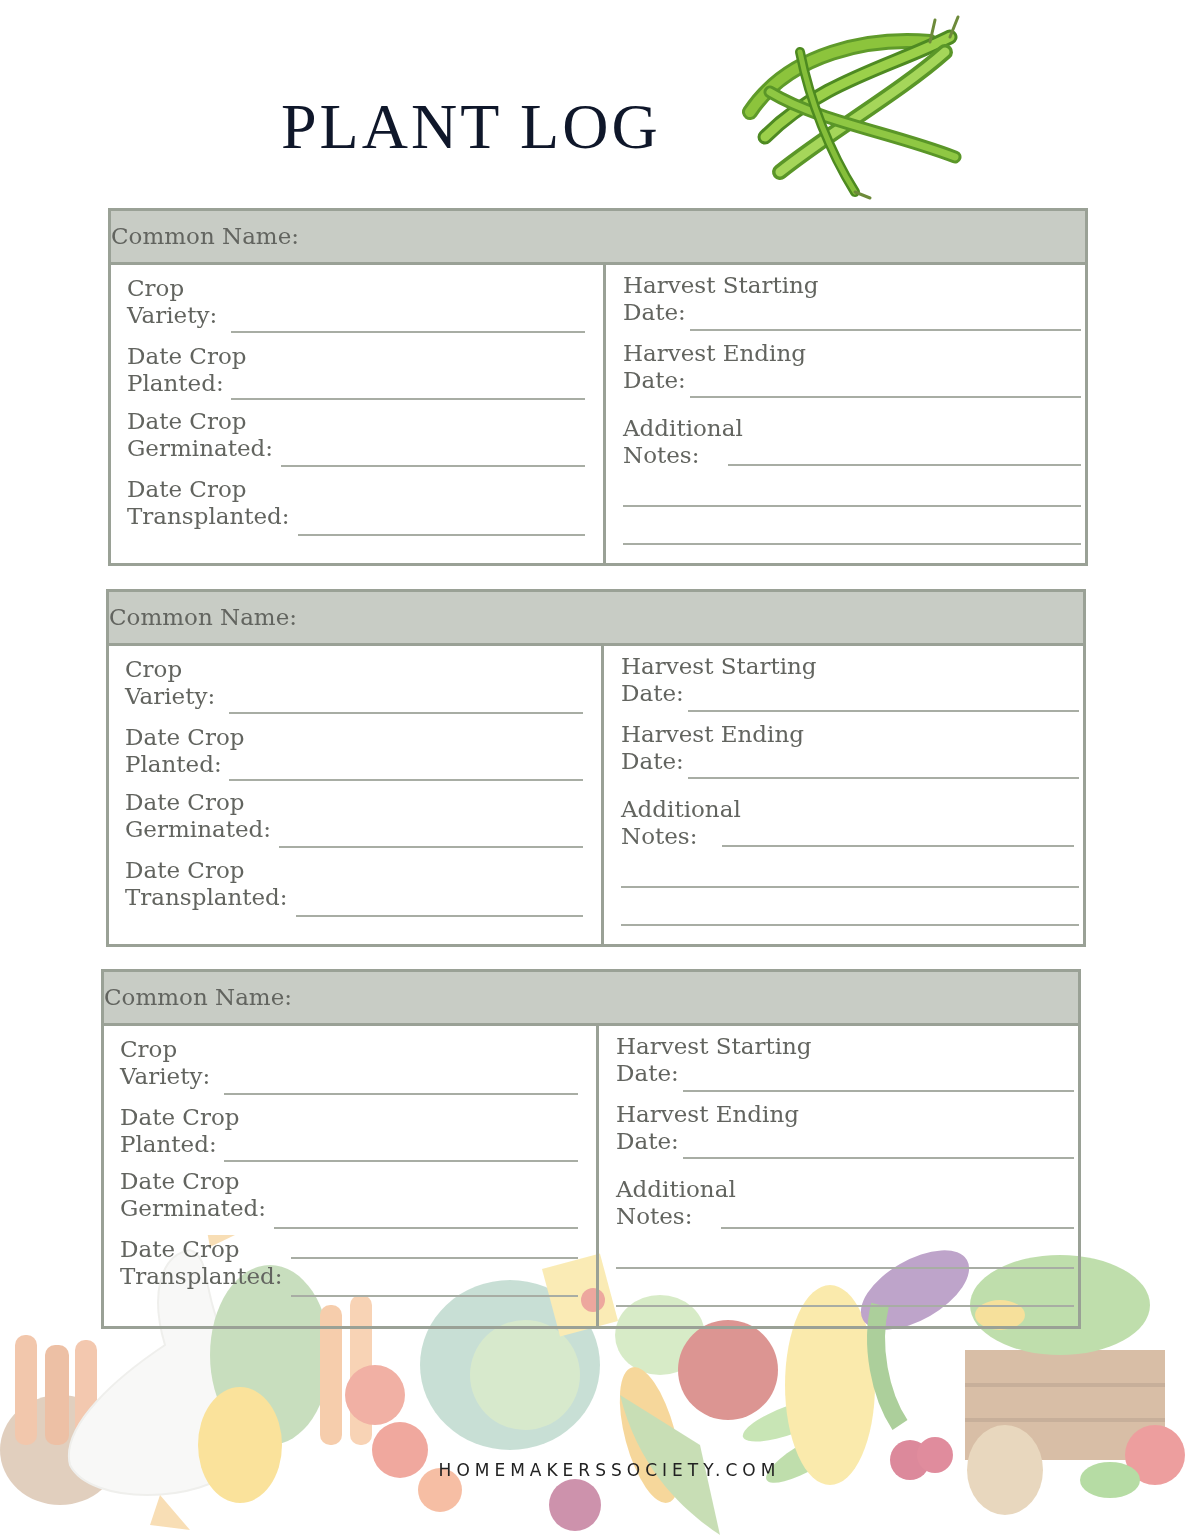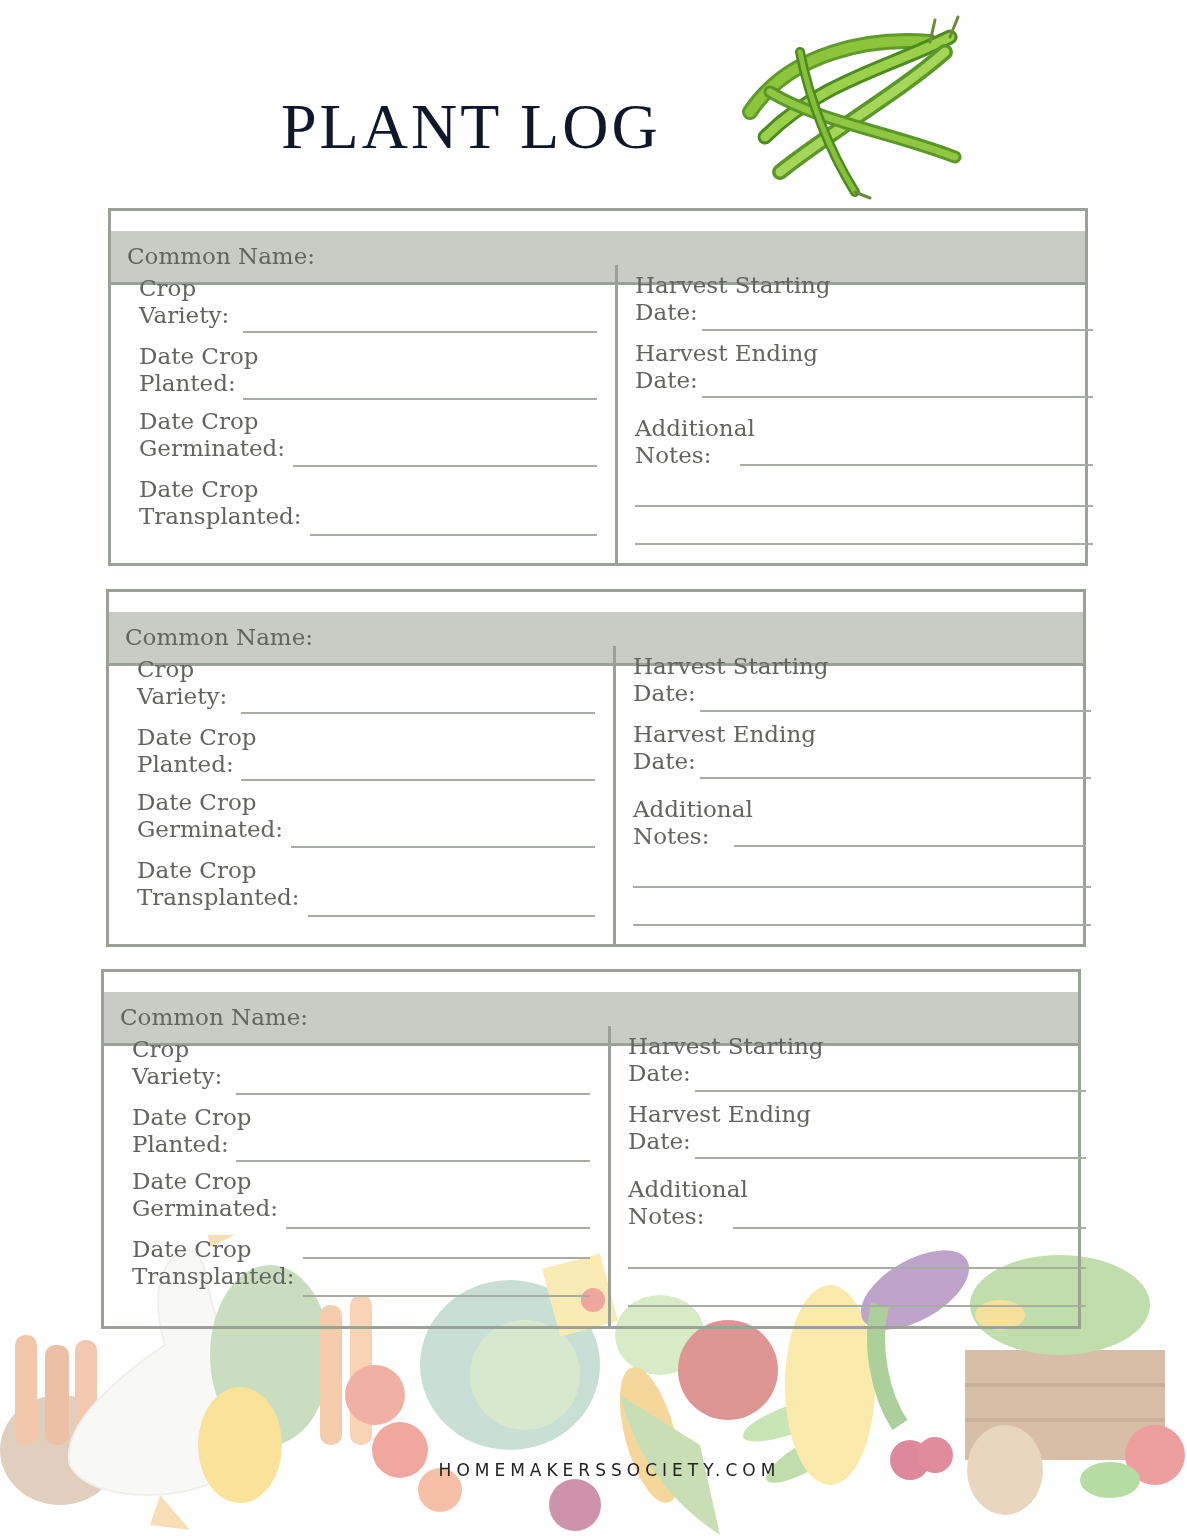--- a/index.html
+++ b/index.html
@@ -16,24 +16,24 @@
       line-height: 1; font-weight: normal;
     }
     .beans { position: absolute; left: 730px; top: 12px; width: 235px; height: 190px; }
 
     .card {
       position: absolute; width: 980px; height: 352px;
       border: 3px solid #9aa196; box-sizing: border-box; background: transparent;
     }
     .card-header {
       height: 54px; background: #c8ccc5; border-bottom: 3px solid #9aa196;
-      box-sizing: border-box; padding-left: 16px;
-      font-size: 23px; line-height: 50px; color: #62645f; margin-top: 20px;
-    }
-    .card-body { position: absolute; top: 54px; left: 0; right: 0; bottom: 0; margin-left: 12px; }
+      box-sizing: border-box; 
+      font-size: 23px; line-height: 50px; color: #62645f;
+    }
+    .card-body { position: absolute; top: 54px; left: 0; right: 0; bottom: 0; }
     .divider { position: absolute; left: 492px; top: 0; bottom: 0; width: 3px; background: #9aa196; }
     .field { position: absolute; font-size: 23px; line-height: 27px; color: #62645f; }
     .line { position: absolute; height: 2px; background: #a8ada4; }
 
     .footer-art { position: absolute; left: 0; top: 1235px; width: 1187px; height: 301px; opacity: 0.55; }
     .footer-text {
       position: absolute; left: 16px; width: 1187px; top: 1460px; text-align: center;
       font-family: "DejaVu Sans", "Liberation Sans", sans-serif;
       font-size: 17px; letter-spacing: 5px; color: #222;
     }

